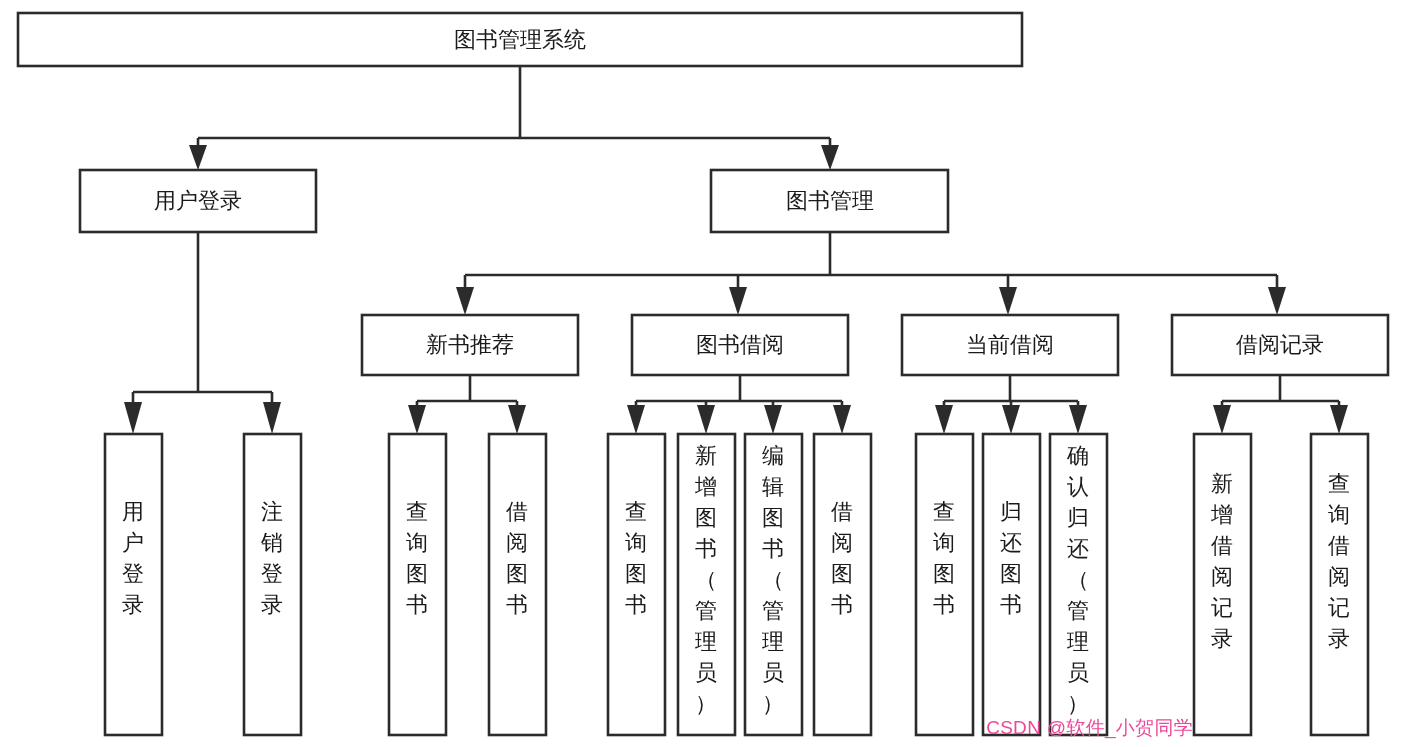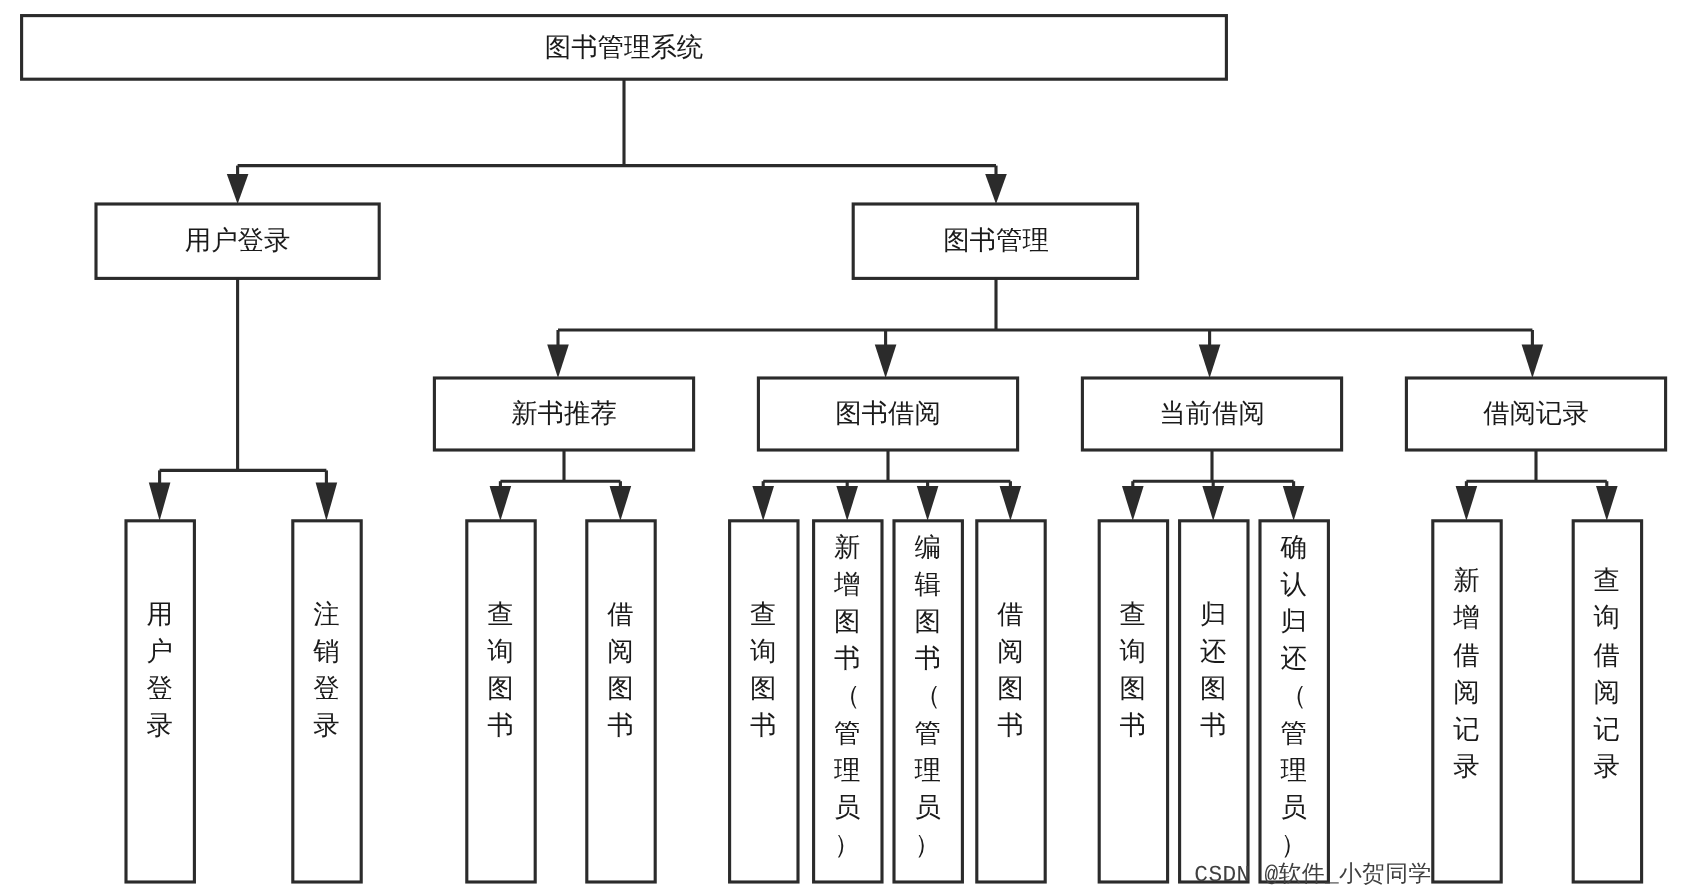--- a/index.html
+++ b/index.html
@@ -52,23 +52,23 @@
   .node-label-v {
     font-family: "Liberation Sans", "DejaVu Sans", sans-serif;
     font-size: 22px;
     fill: #1a1a1a;
     text-anchor: middle;
   }
   .watermark-text {
     position: absolute;
     right: 14px;
     bottom: 6px;
-    font-family: Liberation Mono, monospace;
+    font-family: Liberation Sans, sans-serif;
     font-size: 19px;
-    color: #404040;
+    color: #ec4899;
     white-space: nowrap;
     user-select: none;
     letter-spacing: 0.3px;
   }
 </style>
 </head>
 <body>
 
 <div id="diagram-root">
 

